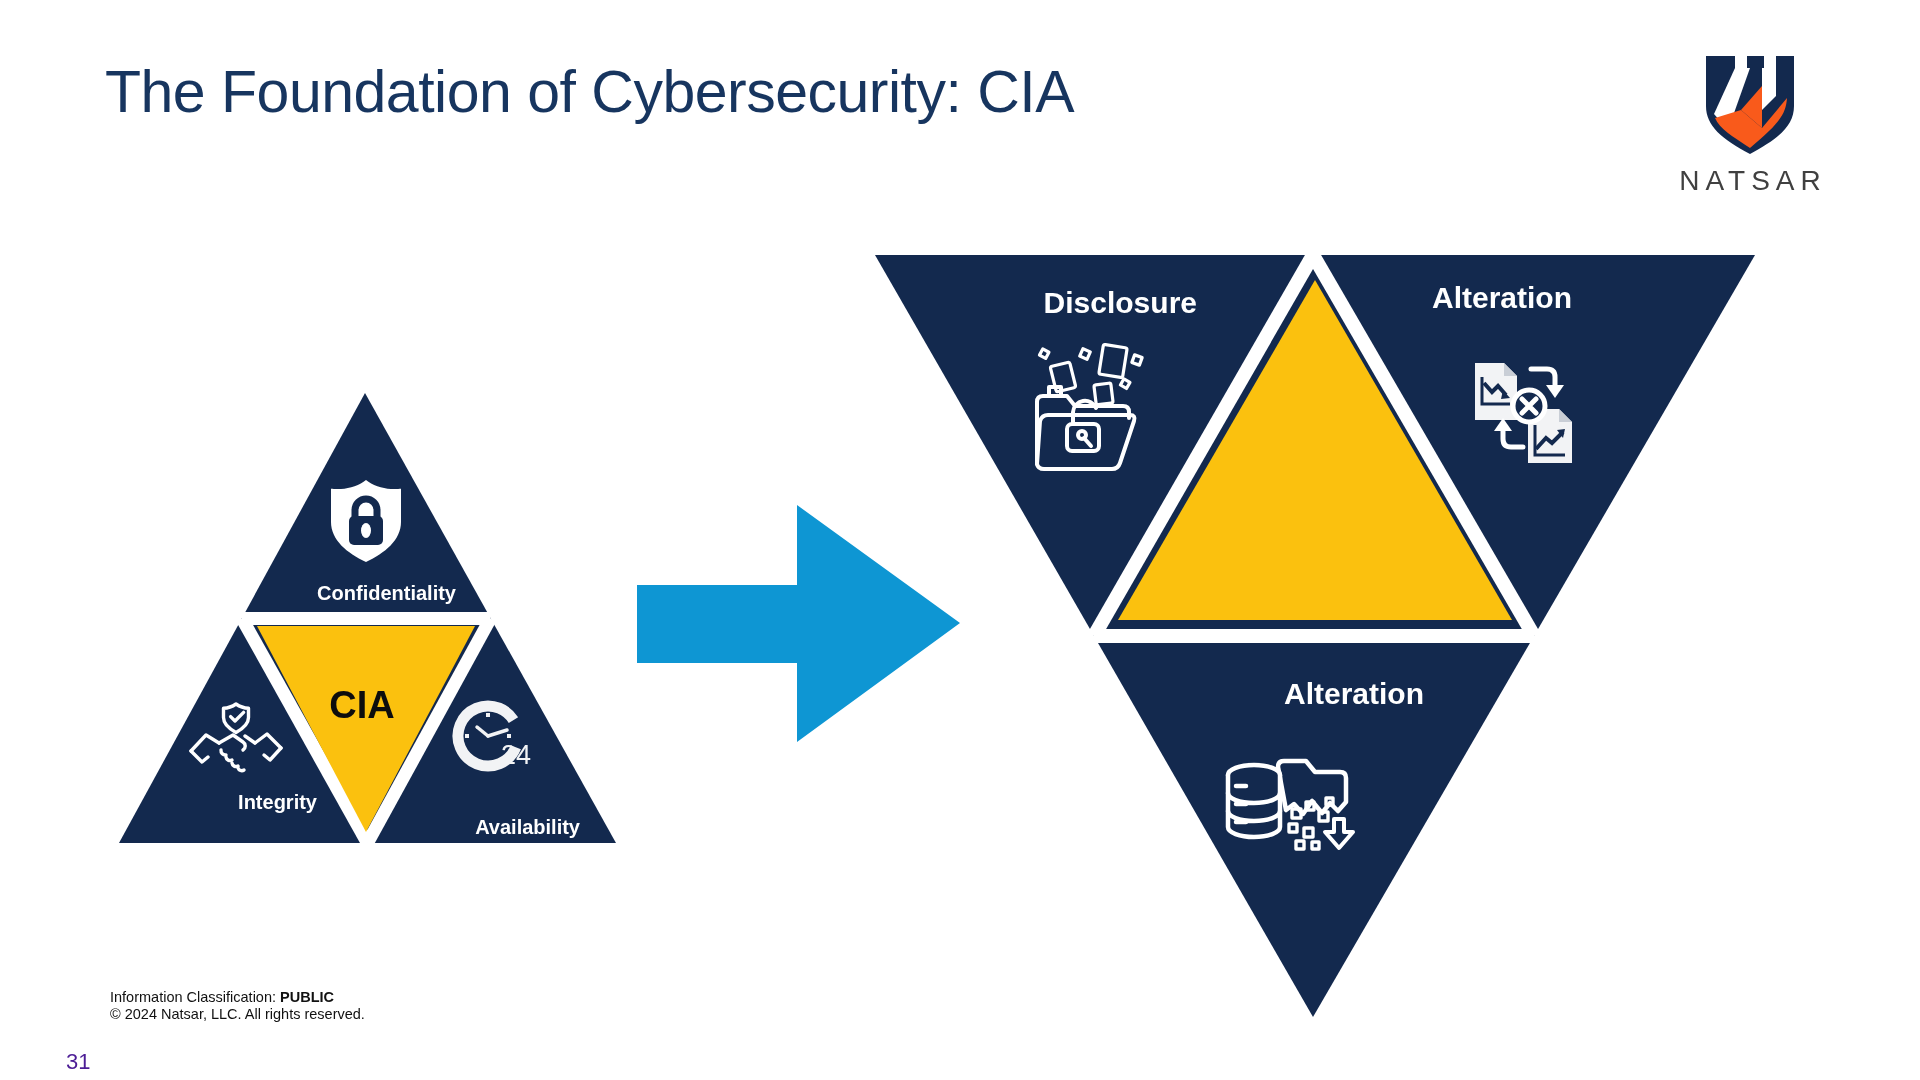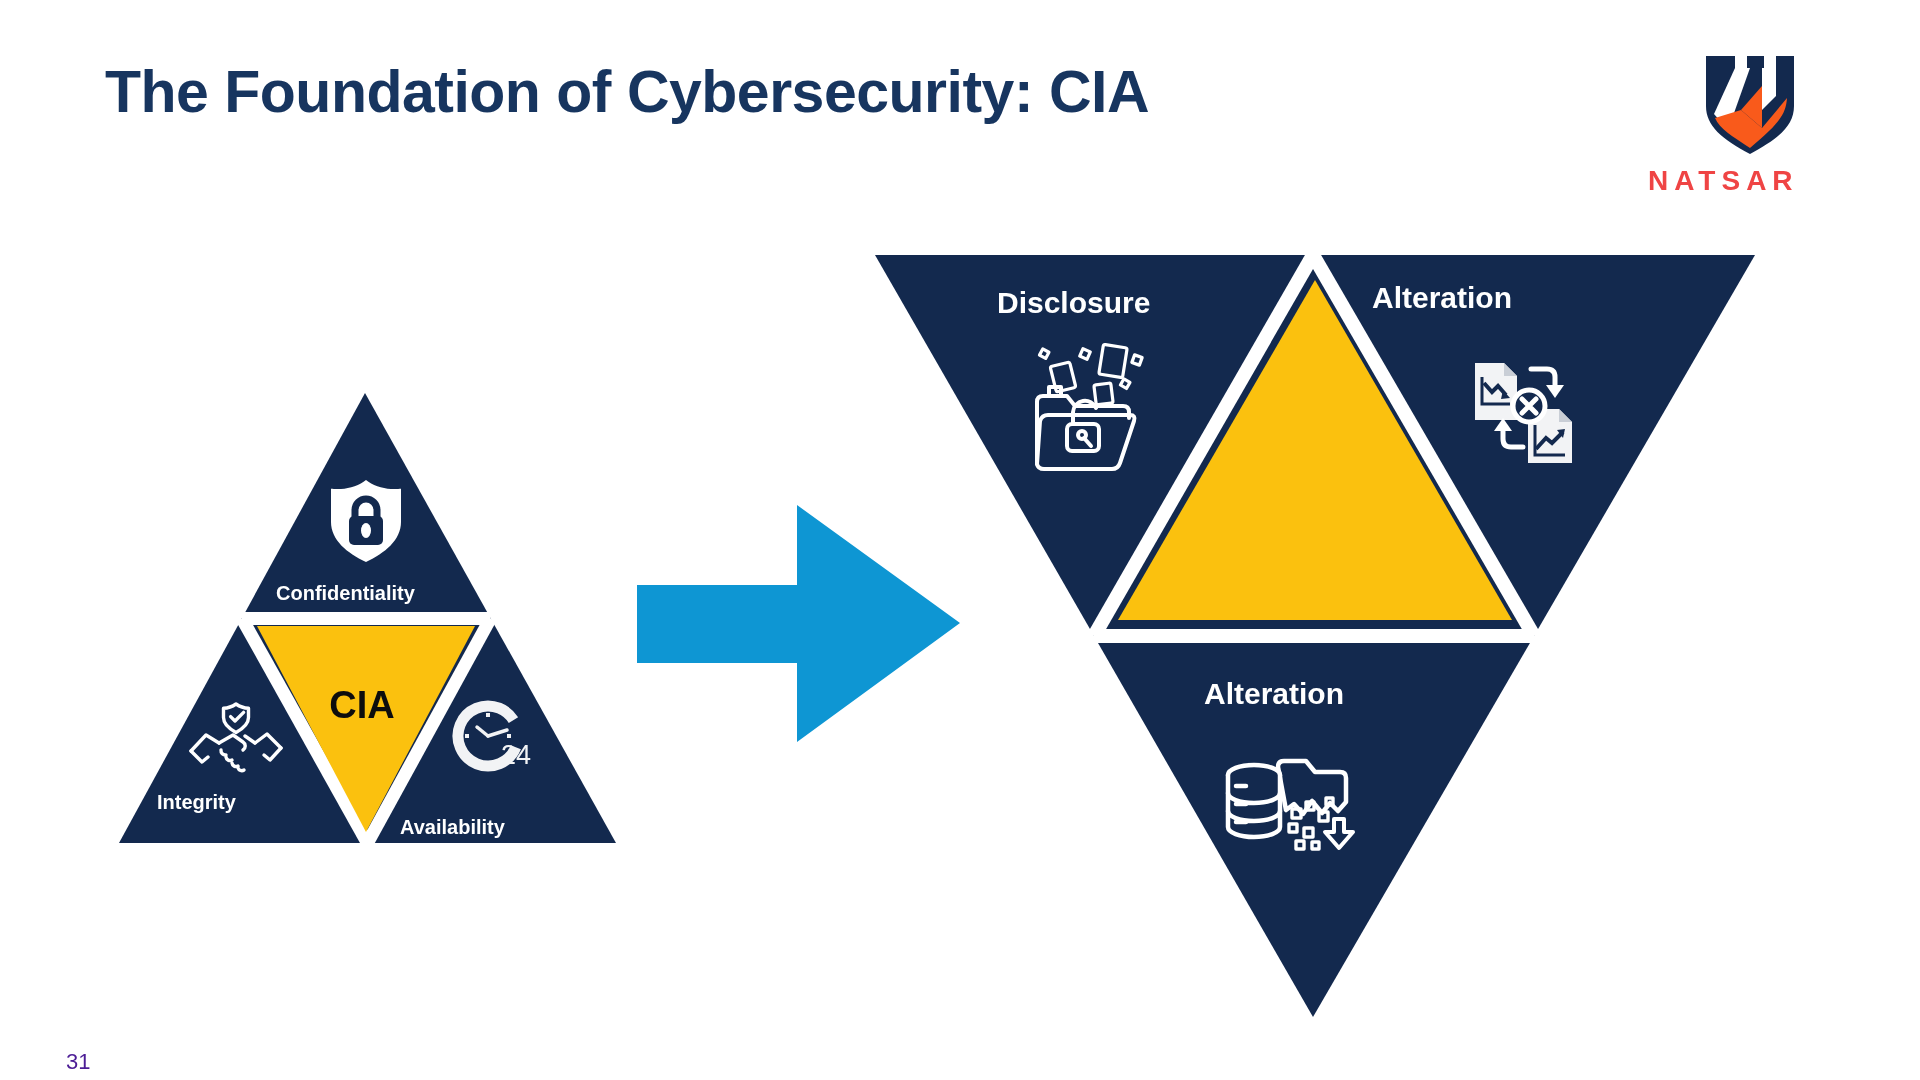--- a/index.html
+++ b/index.html
@@ -2,32 +2,32 @@
 <html><head>
 <meta charset="utf-8">
 <style>
   html,body{margin:0;padding:0;background:#e8e8e8;}
   #slide{
     position:relative;width:1920px;height:1080px;background:#ffffff;
     overflow:hidden;font-family:"Liberation Sans",sans-serif;
   }
   .abs{position:absolute;}
   #title{
-    left:105px;top:60px;font-size:59px;font-weight:700;color:#17355F;
+    left:105px;top:60px;font-size:59px;font-weight:400;color:#17355F;
     letter-spacing:-0.5px;white-space:nowrap;line-height:64px;
   }
   #subtitle{
     left:108px;top:140px;font-size:29px;color:#84888F;white-space:nowrap;
   }
   #brand-text{
-    left:1648px;top:165px;width:210px;
-    font-size:28px;font-weight:700;color:#ef4444;letter-spacing:6px;
+    left:1648px;top:165px;width:210px;text-align:center;
+    font-size:28px;font-weight:400;color:#404040;letter-spacing:6px;
   }
   .tri-label{
-    font-weight:700;color:#ffffff;text-align:left;white-space:nowrap;
+    font-weight:700;color:#ffffff;text-align:right;white-space:nowrap;
   }
   .small-label{font-size:20px;}
   .big-label{font-size:30px;}
   #cia-label{
     left:292px;top:668px;width:140px;text-align:center;
     font-size:38px;font-weight:700;color:#0d0d0d;margin-top:16px;
   }
   #dad-label{
     left:1216px;top:476px;width:200px;text-align:center;
     font-size:60px;font-weight:700;color:#0d0d0d;
@@ -191,14 +191,18 @@
       <ellipse cx="34" cy="40" rx="26" ry="10" fill="#13294E"></ellipse>
       <path d="M8,40 v52 a26,10 0 0 0 52,0 v-52" fill="#13294E"></path>
       <path d="M8,58 a26,10 0 0 0 52,0"></path>
       <path d="M8,76 a26,10 0 0 0 52,0"></path>
       <path d="M16,51 h10 M16,69 h10 M16,87 h10"></path>
       <path d="M124,84 v13 h9 l-14,16 -14,-16 h9 v-13 z" stroke-width="4"></path>
     </g>
   </svg>
 
   <div id="page-number" class="abs">31</div>
+  <div id="footer-text" class="abs">
+    <div><span>Information Classification: </span><b>PUBLIC</b></div>
+    <div>© 2024 Natsar, LLC. All rights reserved.</div>
+  </div>
 
 </div>
 
 </body></html>

